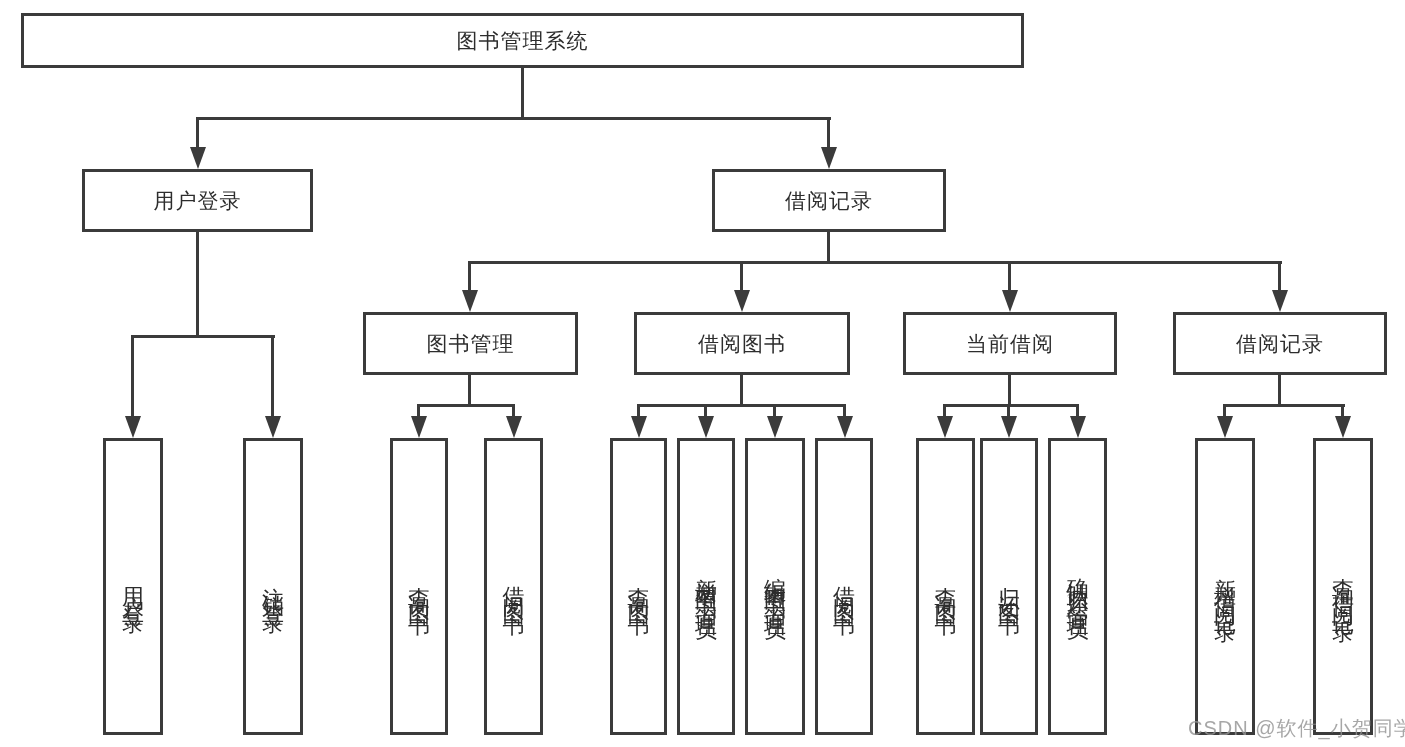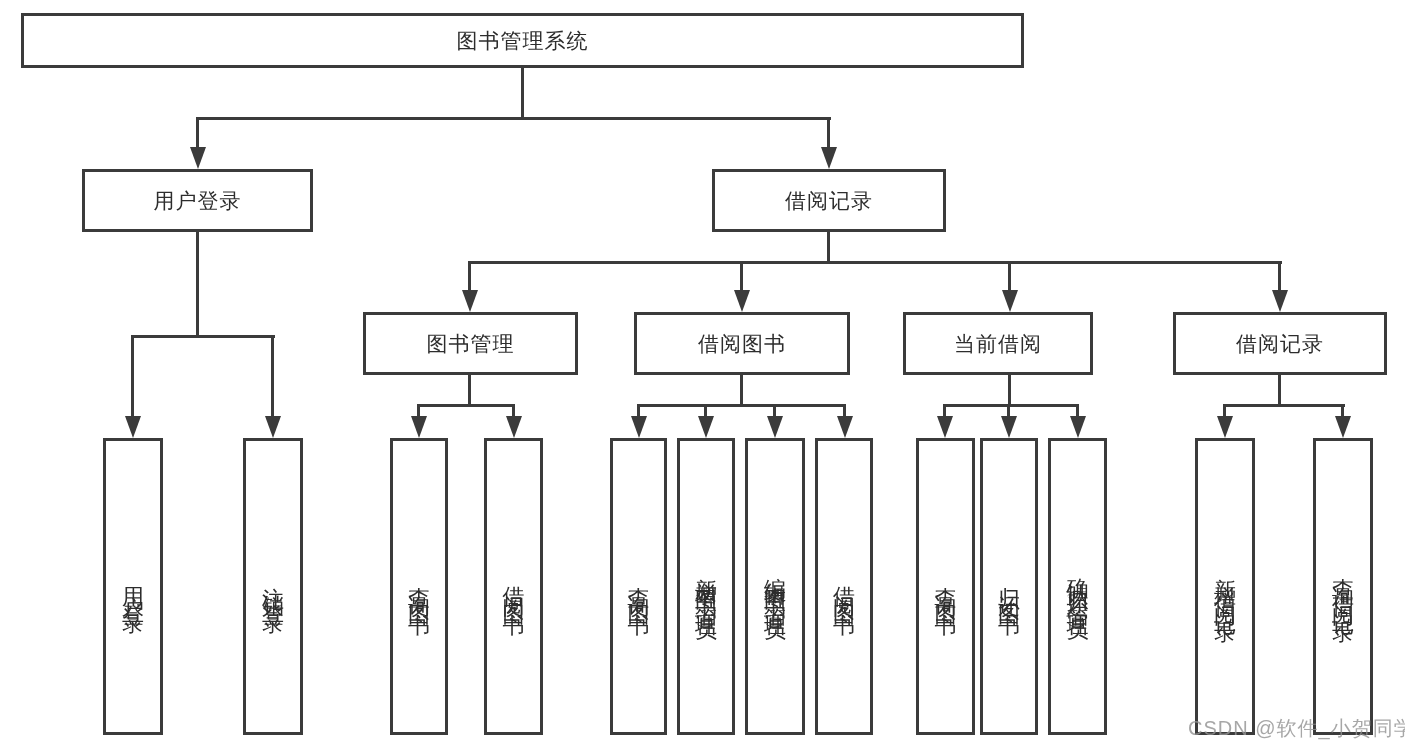--- a/index.html
+++ b/index.html
@@ -91,21 +91,21 @@
   <div class="arrow" style="left:1002px;top:290px;"></div>
   <div class="vline" style="left:1278px;top:261px;height:31px;"></div>
   <div class="arrow" style="left:1272px;top:290px;"></div>
 
   <div class="box" style="left:363px;top:312px;width:215px;height:63px;">
     <span>图书管理</span>
   </div>
   <div class="box" style="left:634px;top:312px;width:216px;height:63px;">
     <span>借阅图书</span>
   </div>
-  <div class="box" style="left:903px;top:312px;width:190px;height:63px;">
+  <div class="box" style="left:903px;top:312px;width:214px;height:63px;">
     <span>当前借阅</span>
   </div>
   <div class="box" style="left:1173px;top:312px;width:214px;height:63px;">
     <span>借阅记录</span>
   </div>
 
   <div class="vline" style="left:468px;top:374px;height:32px;"></div>
   <div class="hline" style="left:417px;top:404px;width:98px;"></div>
   <div class="vline" style="left:417px;top:404px;height:14px;"></div>
   <div class="arrow" style="left:411px;top:416px;"></div>

